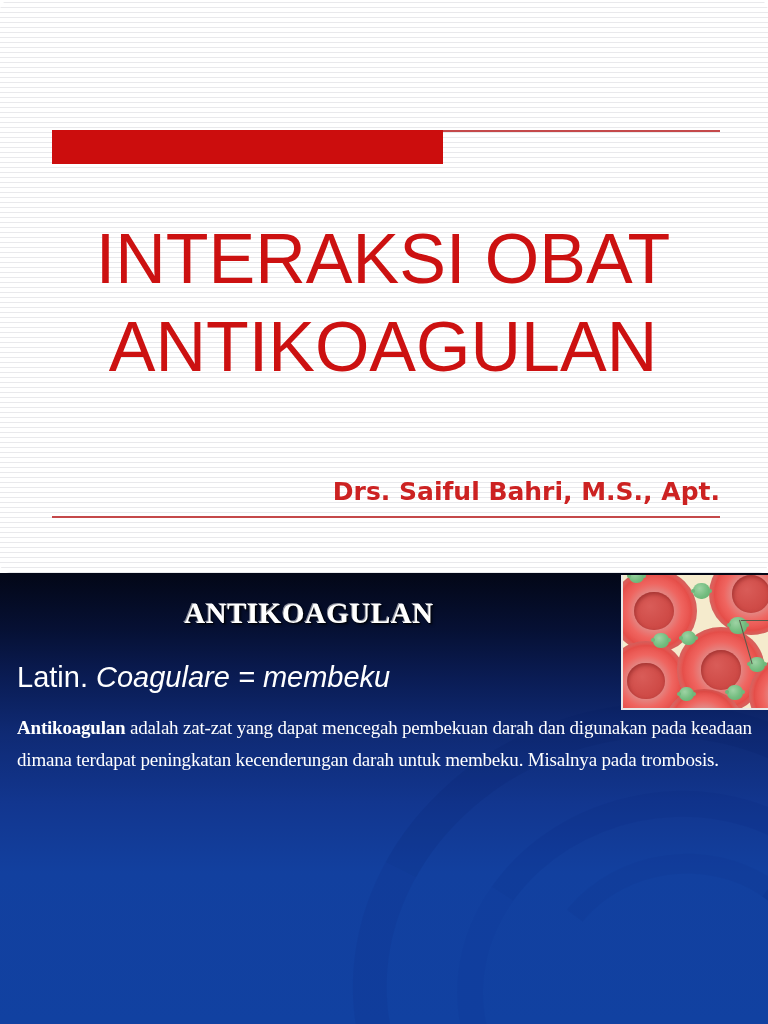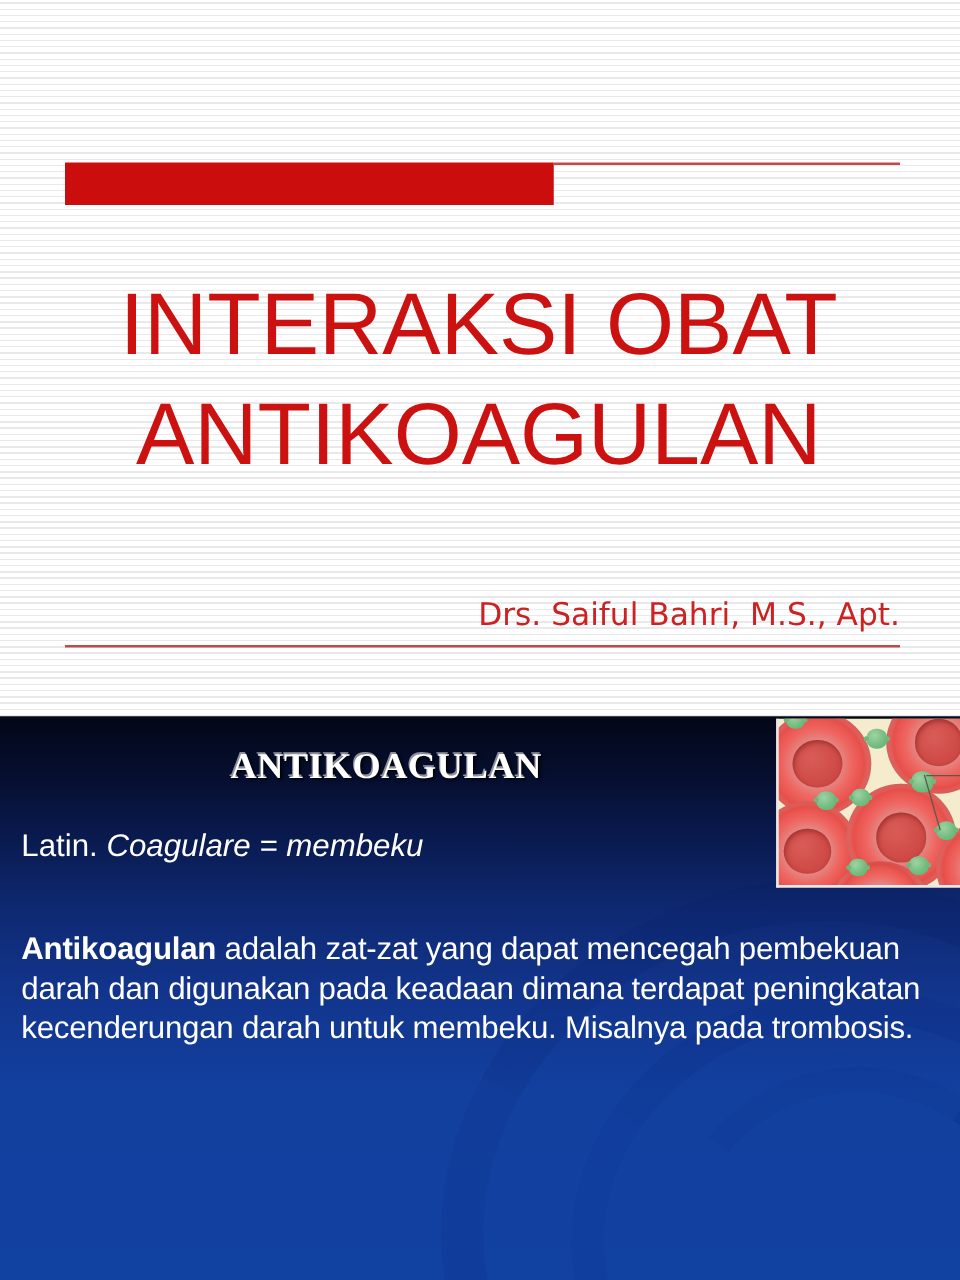--- a/index.html
+++ b/index.html
@@ -29,20 +29,21 @@
     background-image: repeating-linear-gradient(
       to bottom,
       #ffffff 0px,
       #ffffff 2px,
       #e9e9ec 2px,
       #e9e9ec 3px,
       #ffffff 3px,
       #ffffff 5px
     );
     overflow: hidden;
+    border-radius: 10px;
   }
   .red-bar {
     position: absolute;
     left: 52px;
     top: 130px;
     width: 391px;
     height: 34px;
     background: #cc0d0d;
   }
   .red-rule-top {
@@ -71,21 +72,21 @@
   }
   .author-line {
     position: absolute;
     left: 52px;
     top: 475px;
     width: 668px;
     text-align: right;
     color: #cc2222;
     font-family: "DejaVu Sans", sans-serif;
     font-size: 25px;
-    font-weight: 400;
+    font-weight: 700;
     line-height: 34px;
   }
   .red-rule-bottom {
     position: absolute;
     left: 52px;
     top: 516px;
     width: 668px;
     height: 2px;
     background: #c4484a;
   }
@@ -217,37 +218,36 @@
     position: absolute;
     background: #5a5a4a;
   }
 
   .latin-line {
     position: absolute;
     left: 17px;
     top: 89px;
     color: #ffffff;
     font-family: "Liberation Sans", sans-serif;
-    font-size: 25px;
+    font-size: 29px;
     line-height: 30px;
     white-space: nowrap;
   }
   .latin-line .ital {
     font-style: italic;
   }
 
   .para {
     position: absolute;
     color: #ffffff;
-    font-family: Liberation Sans, sans-serif;
+    font-family: Liberation Serif, serif;
     font-stretch: condensed;
-    font-size: 25px;
+    font-size: 19px;
     line-height: 31.5px;
     letter-spacing: -0.2px;
-    margin-top: 32px;
   }
   .para-1 {
     left: 17px;
     top: 139px;
     width: 745px;
   }
   .para-1 .bold {
     font-weight: bold;
   }
   .para-2 {

